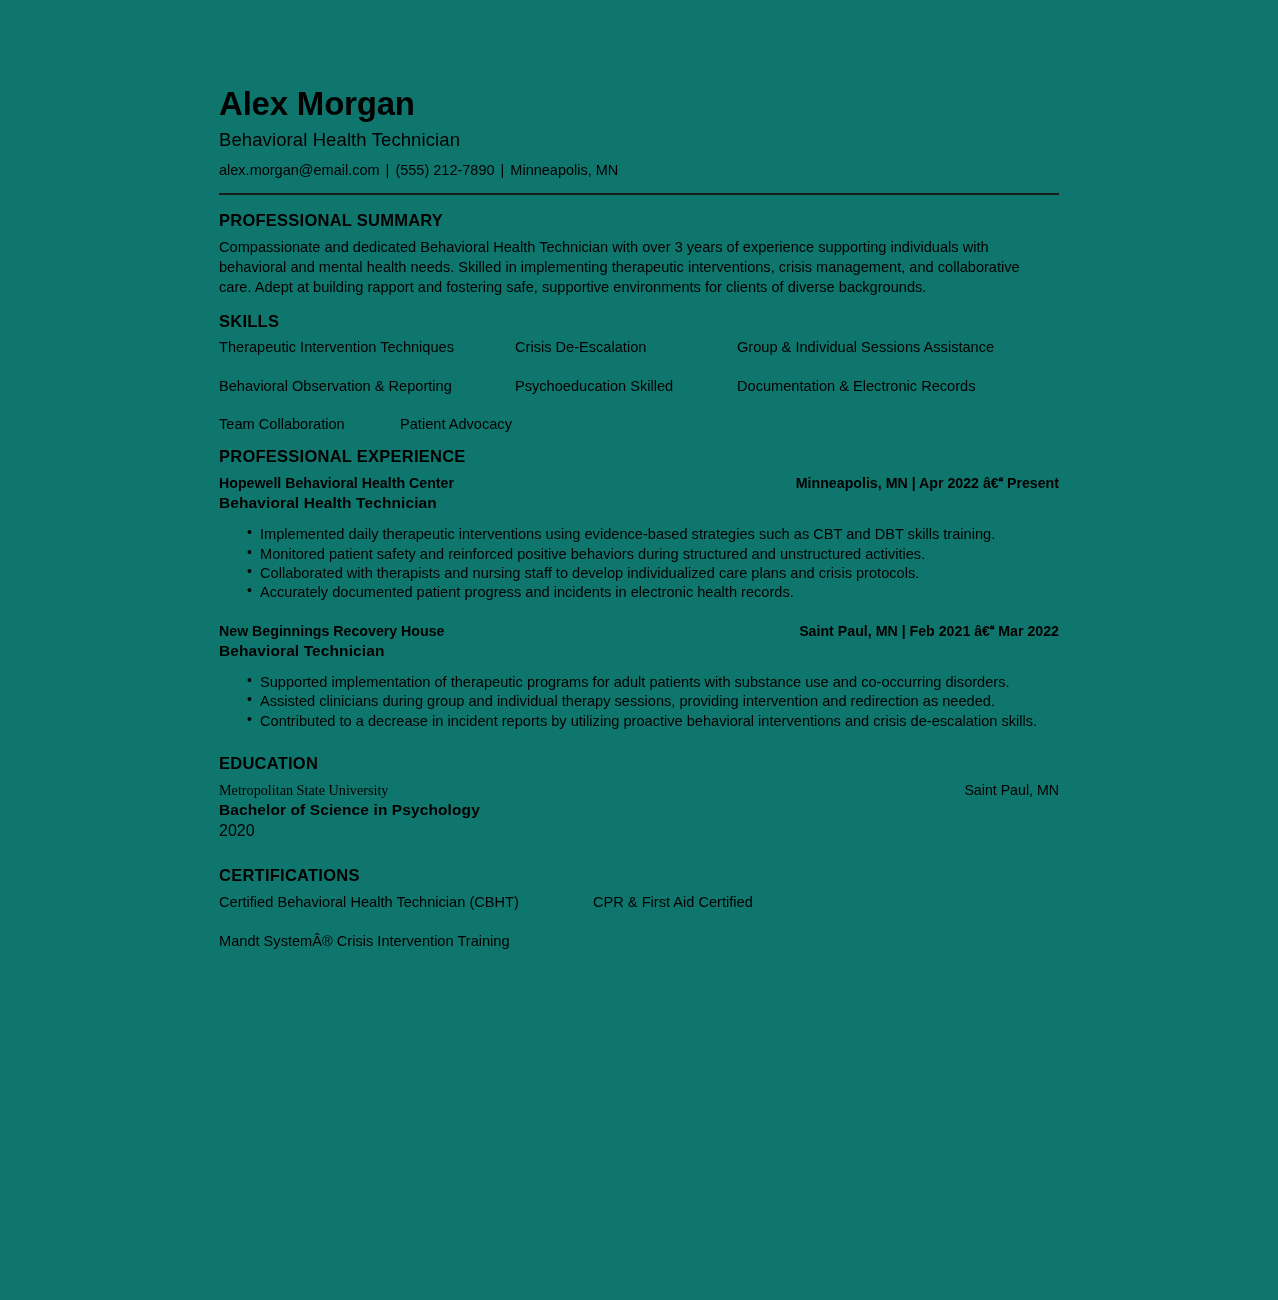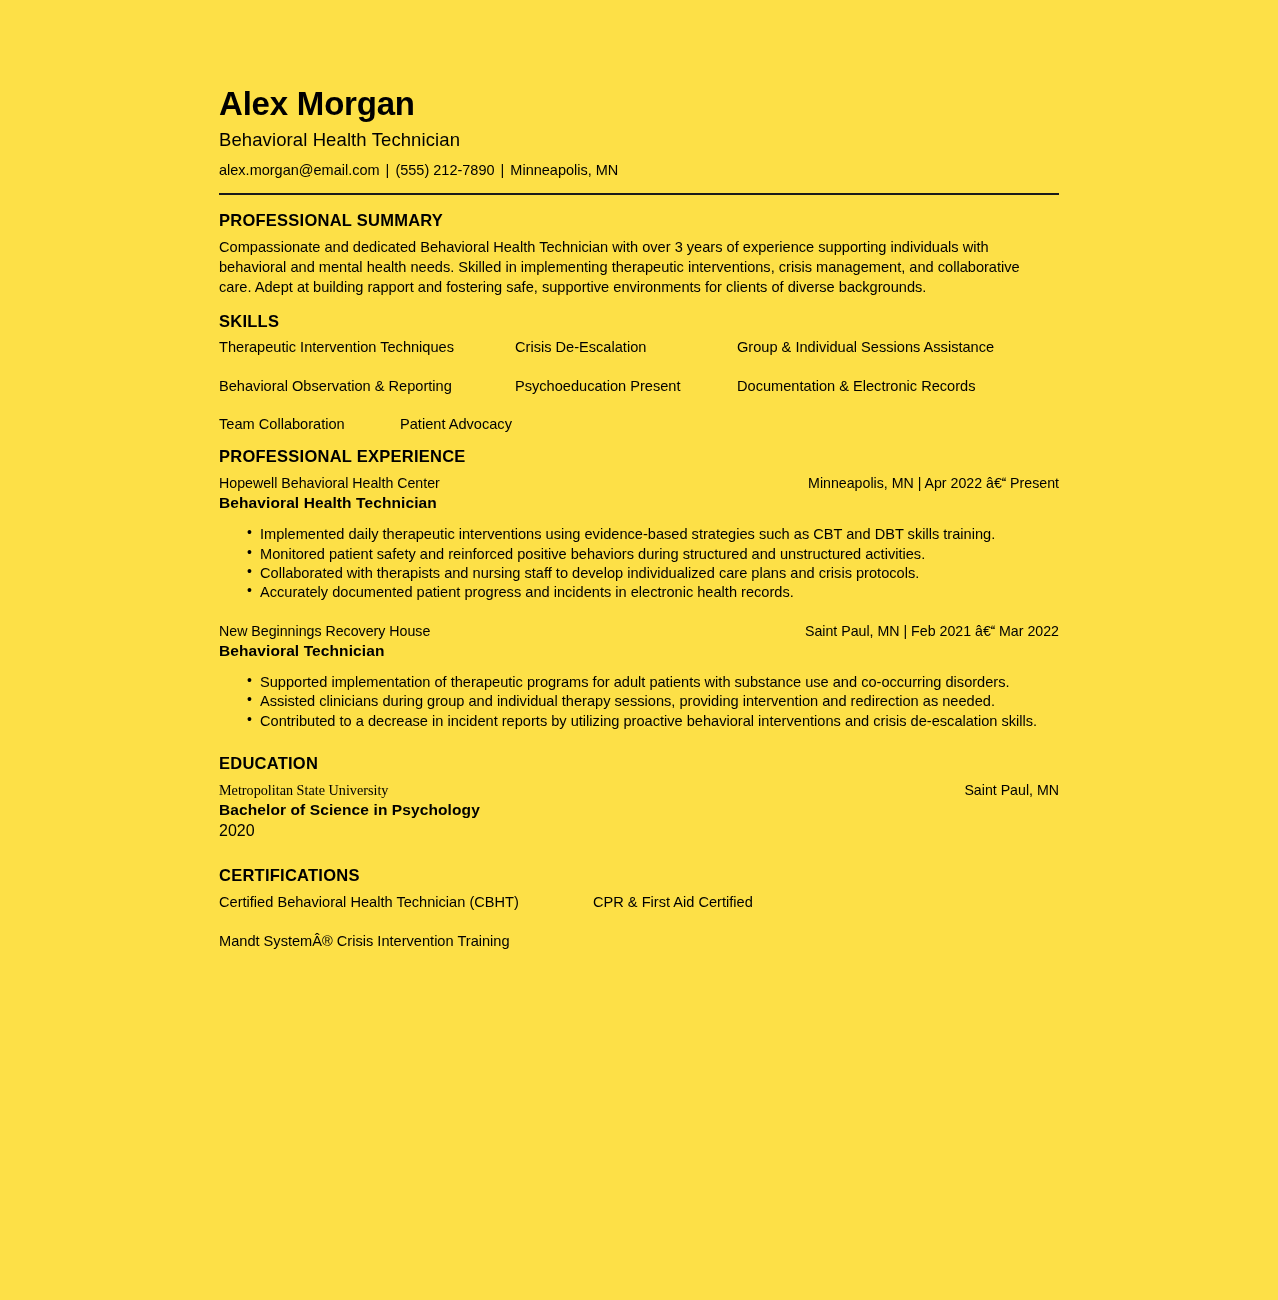--- a/index.html
+++ b/index.html
@@ -13,21 +13,21 @@
     width: 1278px;
     height: 1300px;
     font-family: "Liberation Sans", sans-serif;
     color: #000000;
     -webkit-font-smoothing: antialiased;
   }
   .page {
     position: relative;
     width: 1278px;
     height: 1300px;
-    background: #fde047;
+    background: #0f766e;
     padding-left: 47px;
   }
   .resume {
     position: absolute;
     left: 219px;
     top: 86px;
     width: 840px;
   }
 
   
@@ -102,20 +102,21 @@
   .skill.c3 { width: auto; }
 
   
   .job { margin-bottom: 2px; }
   .job + .job { margin-top: 20px; }
   .job-row {
     display: flex;
     justify-content: space-between;
     align-items: flex-end;
     width: 840px;
+    font-weight: bold;
   }
   .org {
     font-size: 14.2px;
     line-height: 1.28;
   }
   .meta {
     font-size: 14.2px;
     line-height: 1.28;
     white-space: nowrap;
     text-align: right;
@@ -212,21 +213,21 @@
       <p class="summary-text">Compassionate and dedicated Behavioral Health Technician with over 3 years of experience supporting individuals with behavioral and mental health needs. Skilled in implementing therapeutic interventions, crisis management, and collaborative care. Adept at building rapport and fostering safe, supportive environments for clients of diverse backgrounds.</p>
     </div>
 
     <div class="section">
       <div class="section-title">SKILLS</div>
       <div class="skills-wrap">
         <div class="skills-row">
           <span class="skill c1">Therapeutic Intervention Techniques</span><span class="skill c2">Crisis De-Escalation</span><span class="skill c3">Group &amp; Individual Sessions Assistance</span>
         </div>
         <div class="skills-row">
-          <span class="skill c1">Behavioral Observation &amp; Reporting</span><span class="skill c2">Psychoeducation Present</span><span class="skill c3">Documentation &amp; Electronic Records</span>
+          <span class="skill c1">Behavioral Observation &amp; Reporting</span><span class="skill c2">Psychoeducation Skilled</span><span class="skill c3">Documentation &amp; Electronic Records</span>
         </div>
         <div class="skills-row">
           <span class="skill c1" style="width:181px">Team Collaboration</span><span class="skill c3">Patient Advocacy</span>
         </div>
       </div>
     </div>
 
     <div class="section">
       <div class="section-title">PROFESSIONAL EXPERIENCE</div>
 

